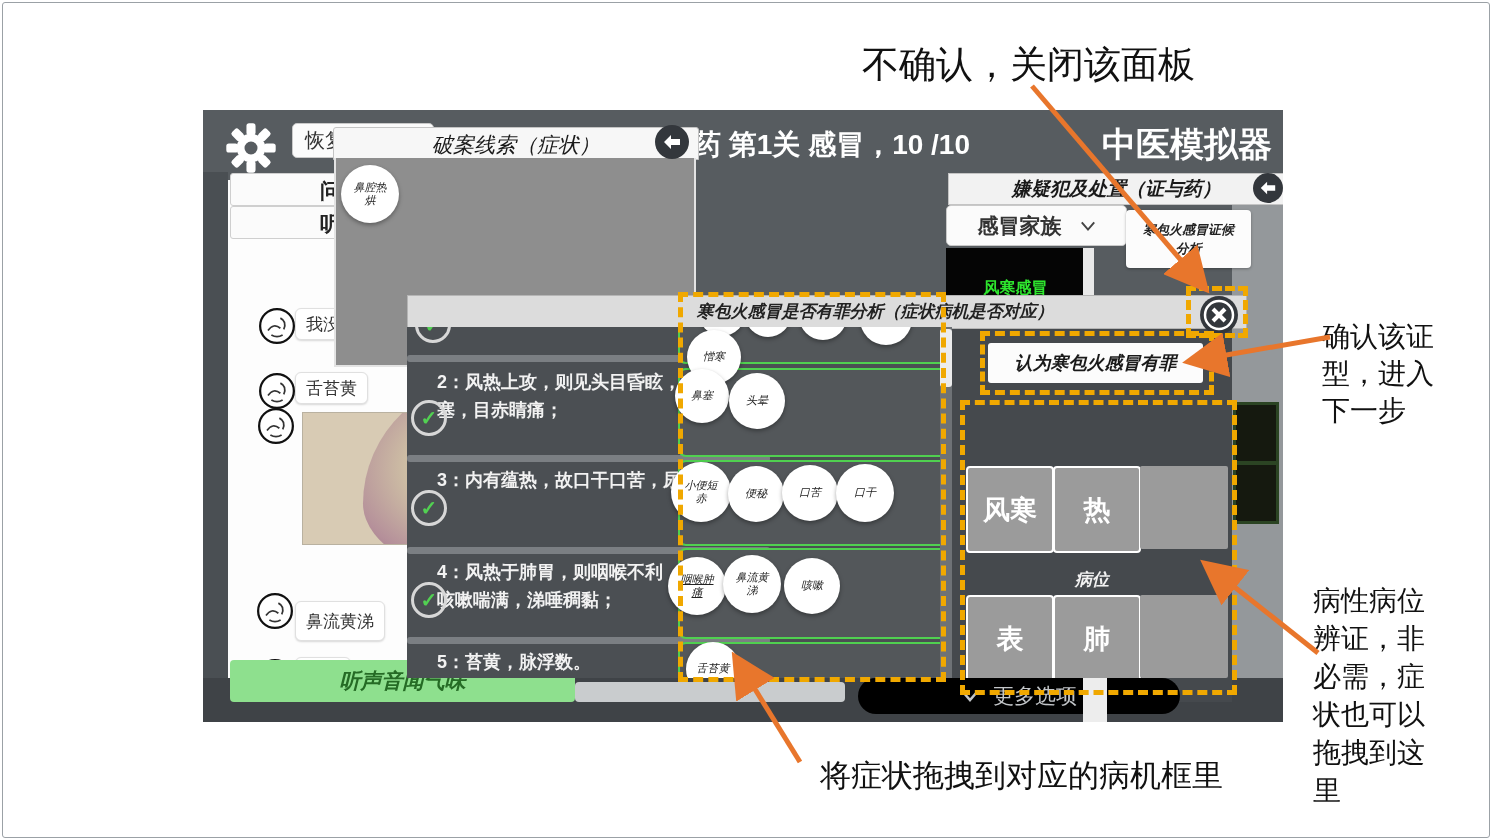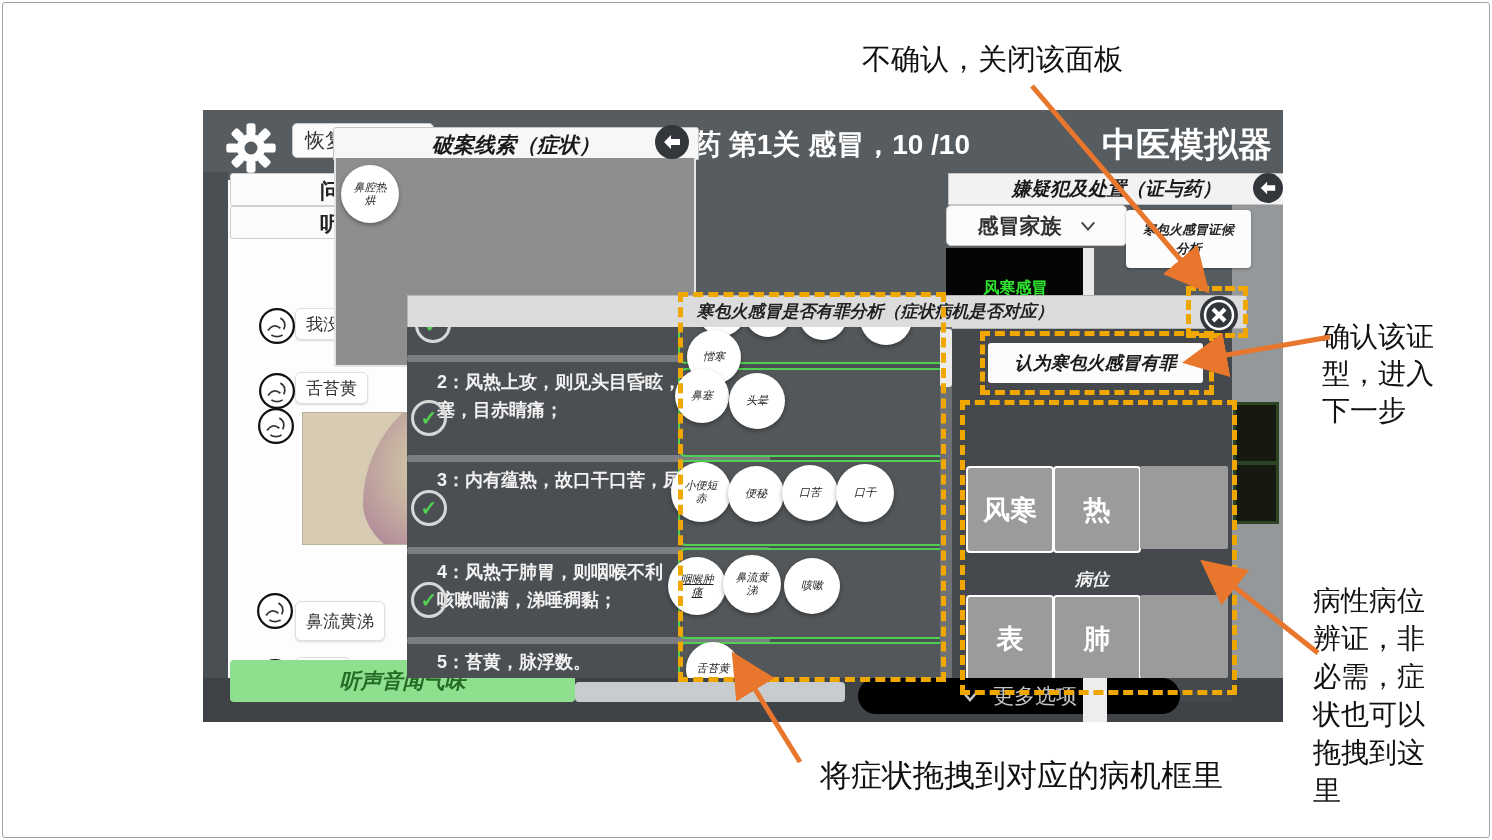--- a/index.html
+++ b/index.html
@@ -179,21 +179,21 @@
   <div class="hbar"></div>
   <div class="pill">
     <svg width="18" height="12" viewBox="0 0 18 12">
         <polyline points="2,2 9,10 16,2" fill="none" stroke="#c3c6c9" stroke-width="2.5"></polyline>
       </svg>
     <span>更多选项</span>
   </div>
   <div class="slab"></div>
 
   <div class="cluehead">
-    <div class="abs calli" style="left:0;top:3px;width:100%;text-align:center;font-size:21px;font-weight:bold;color:#1a1a1a;">破案线索（症状）</div>
+    <div class="abs calli" style="left:0;top:3px;width:100%;text-align:center;font-size:21px;font-weight:normal;color:#1a1a1a;">破案线索（症状）</div>
   </div>
   <div class="circbtn" style="left:452px;top:15px;width:34px;height:34px;z-index:5;">
     <svg width="20" height="20" viewBox="0 0 20 20">
       <path d="M9 3 L2 10 L9 17 L9 13 L18 13 L18 7 L9 7 Z" fill="#fff"></path>
     </svg>
   </div>
   <div class="cluebody">
     <div class="sym" style="left:5px;top:7px;width:58px;height:58px;">鼻腔热
 烘</div>
   </div>
@@ -312,21 +312,21 @@
     <div class="abs" style="left:533px;top:0;width:12px;height:351px;background:#6e7276;"></div>
     <div class="abs" style="left:533px;top:2px;width:12px;height:58px;background:#ececec;border-radius:3px;"></div>
   </div>
 </div>
 
 <div class="dash" style="left:678px;top:292px;width:258px;height:380px;"></div>
 <div class="dash" style="left:1186px;top:286px;width:52px;height:42px;"></div>
 <div class="dash" style="left:980px;top:331px;width:224px;height:54px;"></div>
 <div class="dash" style="left:960px;top:400px;width:267px;height:285px;"></div>
 
-<div class="note" style="left:862px;top:40px;font-size:29px;">不确认，关闭该面板</div>
+<div class="note" style="left:862px;top:40px;font-size:37px;">不确认，关闭该面板</div>
 <div class="note pre" style="left:1322px;top:318px;font-size:28px;line-height:37px;">确认该证
 型，进入
 下一步</div>
 <div class="note pre" style="left:1313px;top:582px;font-size:28px;line-height:38px;">病性病位
 辨证，非
 必需，症
 状也可以
 拖拽到这
 里</div>
 <div class="note" style="left:820px;top:755px;font-size:31px;">将症状拖拽到对应的病机框里</div>

